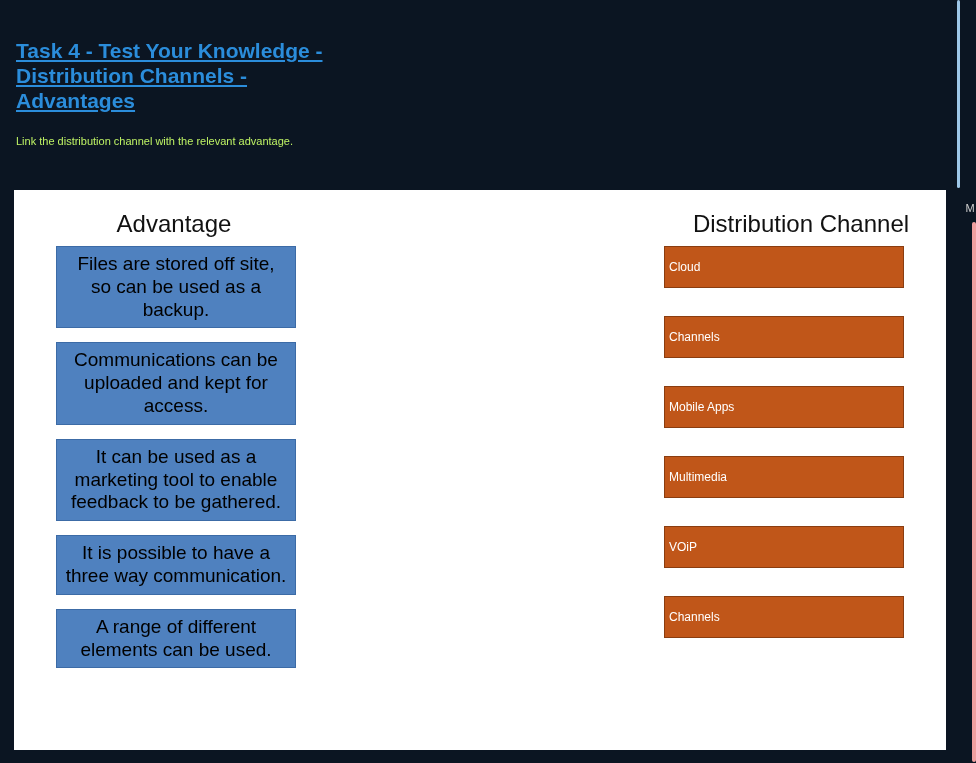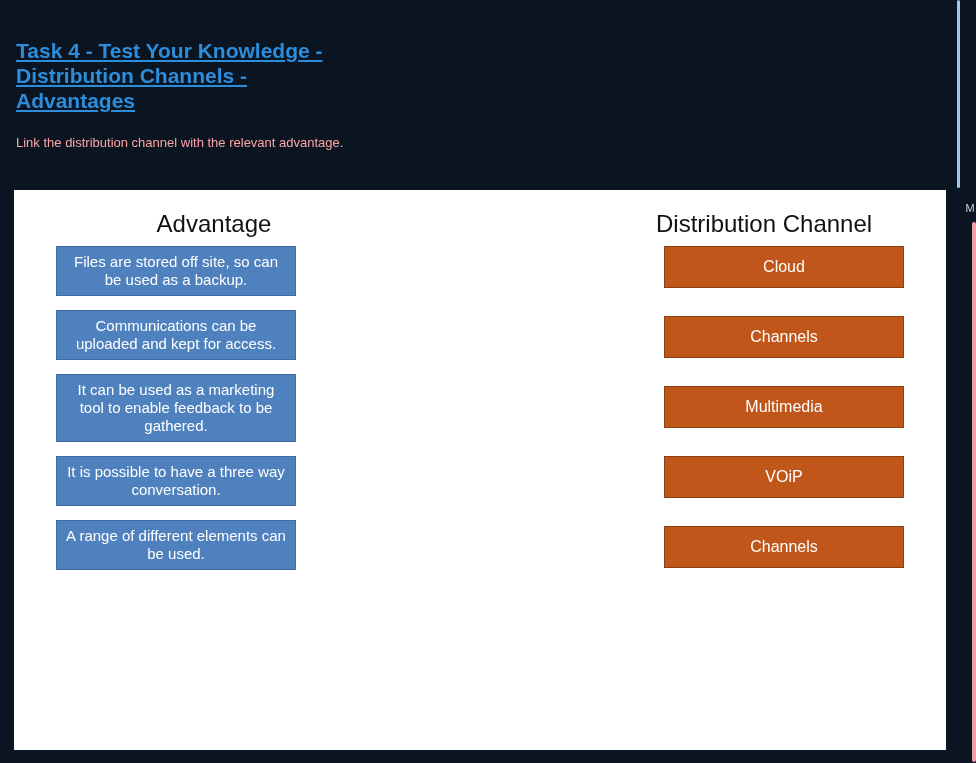--- a/index.html
+++ b/index.html
@@ -28,56 +28,55 @@
     font-size: 21px;
     line-height: 1.2;
     text-decoration: underline;
     cursor: pointer;
   }
   .instructions {
     position: absolute;
     left: 16px;
     top: 135px;
     width: 370px;
-    color: #fca5a5;
-    font-size: 13px;
+    color: #bef264;
+    font-size: 11px;
     line-height: 1.25;
   }
   .activity-panel {
     position: absolute;
     left: 14px;
     top: 190px;
     width: 932px;
     height: 560px;
     background: #ffffff;
   }
   .col-title {
     position: absolute;
     color: #111;
     font-family: "Segoe UI", Arial, sans-serif;
     font-size: 24px;
     font-weight: 500;
-    padding-left: 40px;
   }
   .col-title.left { left: 0; width: 320px; top: 20px; text-align: center; }
-  .col-title.right { right: 0; width: 290px; top: 20px; text-align: left; }
+  .col-title.right { right: 0; width: 290px; top: 20px; text-align: center; }
 
   .adv-wrap {
     position: absolute;
     left: 42px;
     top: 56px;
     width: 240px;
   }
   .adv-box {
     background: #4f81bf;
-    color: #ffffff;
+    color: #000000;
     border: 1px solid #3c6ba6;
     text-align: center;
     font-family: "Segoe UI", Arial, sans-serif;
-    font-size: 15px;
+    font-size: 19px;
     line-height: 1.2;
     padding: 6px 8px;
     margin-bottom: 14px;
     display: flex;
     align-items: center;
     justify-content: center;
     box-sizing: border-box;
     min-height: 44px;
     cursor: grab;
   }
@@ -87,27 +86,27 @@
     right: 42px;
     top: 56px;
     width: 240px;
   }
   .dist-box {
     background: #c05619;
     color: #ffffff;
     border: 1px solid #8a3d10;
     text-align: center;
     font-family: "Segoe UI", Arial, sans-serif;
-    font-size: 16px;
+    font-size: 12px;
     line-height: 1.2;
     padding: 10px 4px;
     margin-bottom: 28px;
     display: flex;
     align-items: center;
-    justify-content: center;
+    justify-content: flex-start;
     box-sizing: border-box;
     min-height: 42px;
     cursor: grab;
   }
   .dist-box .u { }
 
   
   .side-strip-blue {
     position: absolute;
     right: 16px;
@@ -147,30 +146,33 @@
 
   <div class="activity-panel">
 
     <div class="col-title left">Advantage</div>
     <div class="col-title right">Distribution Channel</div>
 
     <div class="adv-wrap">
       <div class="adv-box">Files are stored off site, so can be used as a backup.</div>
       <div class="adv-box">Communications can be uploaded and kept for access.</div>
       <div class="adv-box">It can be used as a marketing tool to enable feedback to be gathered.</div>
-      <div class="adv-box">It is possible to have a three way conversation.</div>
+      <div class="adv-box">It is possible to have a three way communication.</div>
       <div class="adv-box">A range of different elements can be used.</div>
     </div>
 
     <div class="dist-wrap">
       <div class="dist-box">
           <span>Cloud</span>
         </div>
       <div class="dist-box">
           <span>Channels</span>
+        </div>
+      <div class="dist-box">
+          <span>Mobile Apps</span>
         </div>
       <div class="dist-box">
           <span>Multimedia</span>
         </div>
       <div class="dist-box">
           <span class="u">VOiP</span>
         </div>
       <div class="dist-box">
           <span>Channels</span>
         </div>

